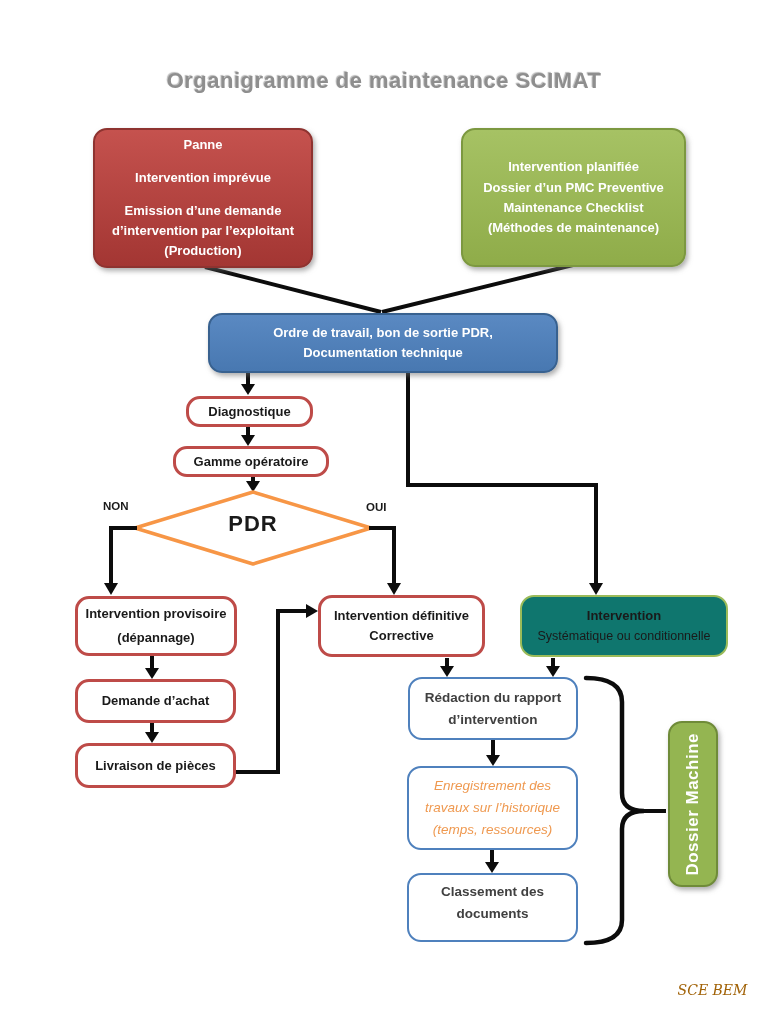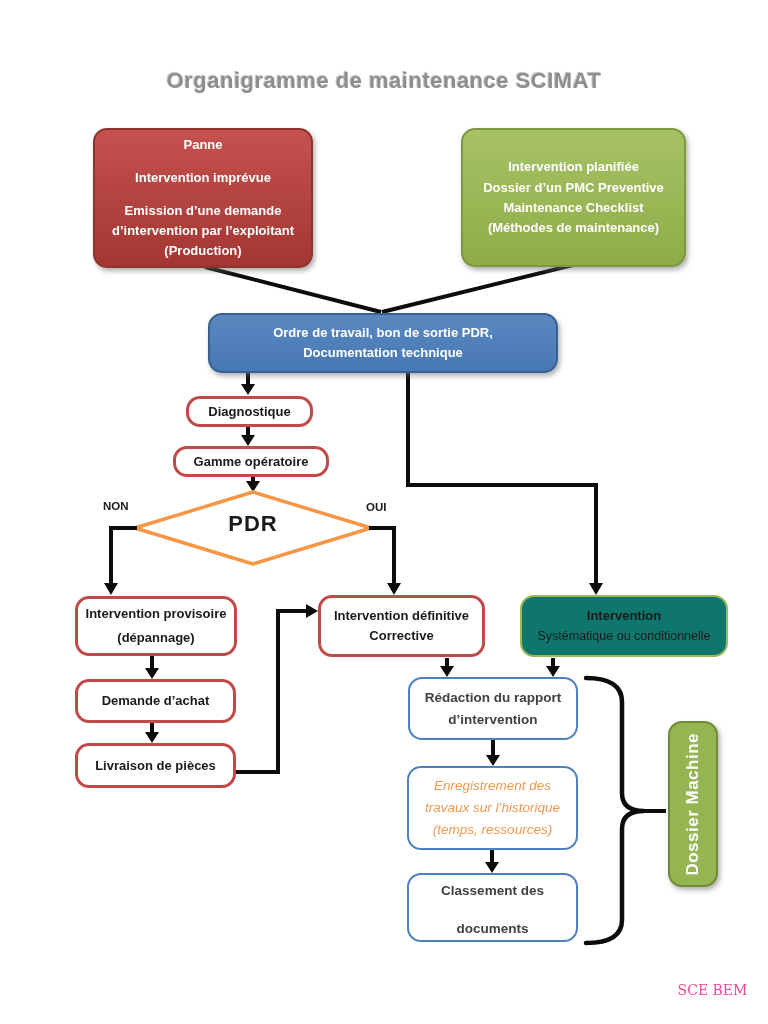--- a/index.html
+++ b/index.html
@@ -26,21 +26,21 @@
          text-shadow:1px 1px 1px rgba(255,255,255,.9),-1px -1px 1px rgba(0,0,0,.28);}
   .small-label{position:absolute;z-index:3;font-size:11.5px;font-weight:700;color:#1a1a1a;}
   .pdr{position:absolute;left:195px;top:511px;width:116px;z-index:3;text-align:center;
        font-size:22px;font-weight:700;letter-spacing:1px;color:#1a1a1a;}
   .ital-red{color:#404040;font-weight:700;font-size:13.5px;line-height:22px;}
   .ital-orange{color:#EF9950;font-style:italic;font-size:13.5px;line-height:22px;}
   .vert-box{background:#94B551;border:2px solid #6F8B39;box-shadow:2px 3px 5px rgba(110,110,110,.55);}
   .vert-text{writing-mode:vertical-rl;transform:rotate(180deg);color:#ffffff;
              font-weight:700;font-size:17px;letter-spacing:.5px;}
   .signature{position:absolute;left:660px;top:982px;width:105px;z-index:2;text-align:center;
-             font-family:"DejaVu Serif",serif;font-size:14px;color:#ec4899;}
+             font-family:"DejaVu Serif",serif;font-style:italic;font-size:14px;color:#a16207;}
   svg line, svg polyline, svg path{stroke:#0c0c0c;fill:none;}
   svg polygon.head{fill:#0c0c0c;stroke:none;}
 </style>
 </head>
 <body>
 
 <div id="page">
 
   <div class="title">Organigramme de maintenance SCIMAT</div>
 
@@ -153,21 +153,21 @@
     <div>Rédaction du rapport</div>
     <div>d’intervention</div>
   </div>
 
   <div class="box blue-line ital-orange" style="left:407px;top:766px;width:171px;height:84px;">
     <div>Enregistrement des</div>
     <div>travaux sur l’historique</div>
     <div>(temps, ressources)</div>
   </div>
 
-  <div class="box blue-line ital-red" style="left:407px;top:873px;width:171px;height:69px;justify-content:flex-end;padding-top:6px;gap:16px;">
+  <div class="box blue-line ital-red" style="left:407px;top:873px;width:171px;height:69px;justify-content:flex-start;padding-top:6px;">
     <div>Classement des</div>
     <div>documents</div>
   </div>
 
   <div class="box vert-box" style="left:668px;top:721px;width:50px;height:166px;">
     <div class="vert-text">Dossier Machine</div>
   </div>
 
   <div class="signature">SCE BEM</div>
 

